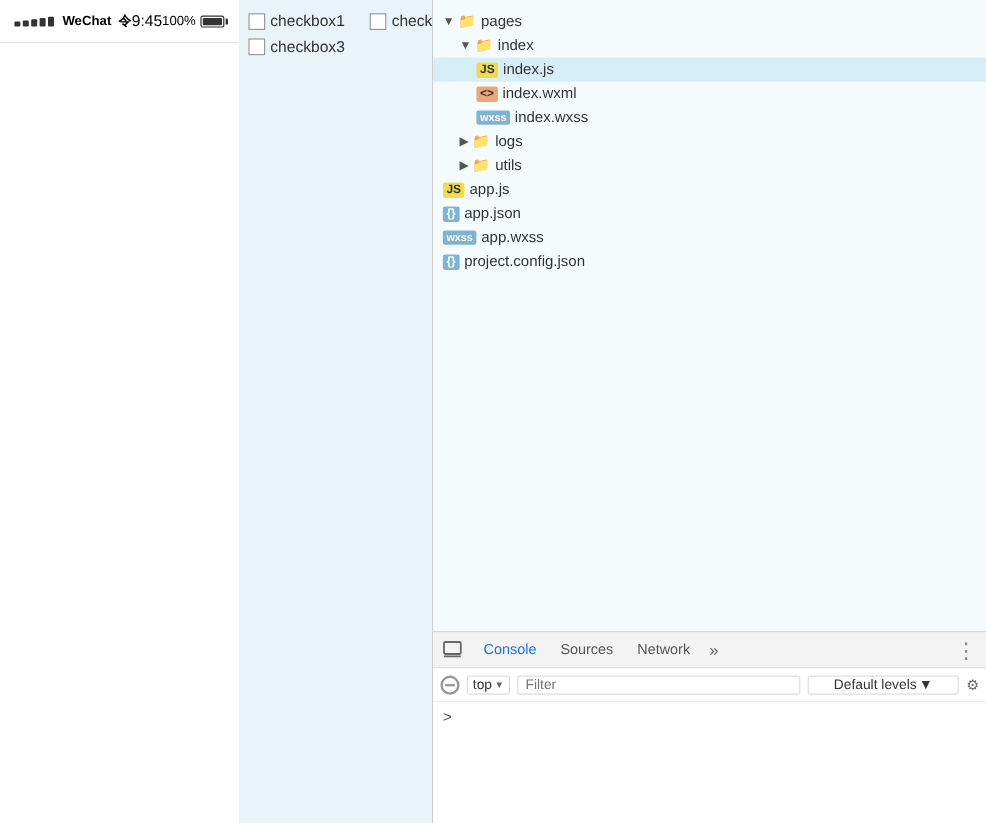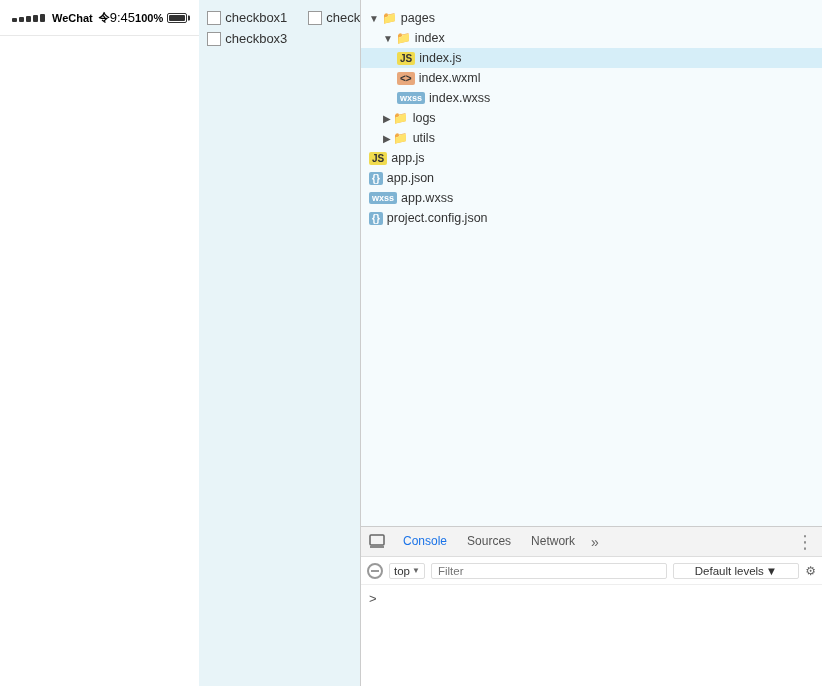--- a/index.html
+++ b/index.html
@@ -68,21 +68,20 @@
     .status-center {
       font-size: 13px;
       font-weight: 500;
     }
 
     .status-right {
       display: flex;
       align-items: center;
       gap: 4px;
       font-size: 11px;
-      font-weight: bold;
     }
 
     .battery-icon {
       width: 20px;
       height: 10px;
       border: 1.5px solid #333;
       border-radius: 2px;
       position: relative;
       display: flex;
       align-items: center;

